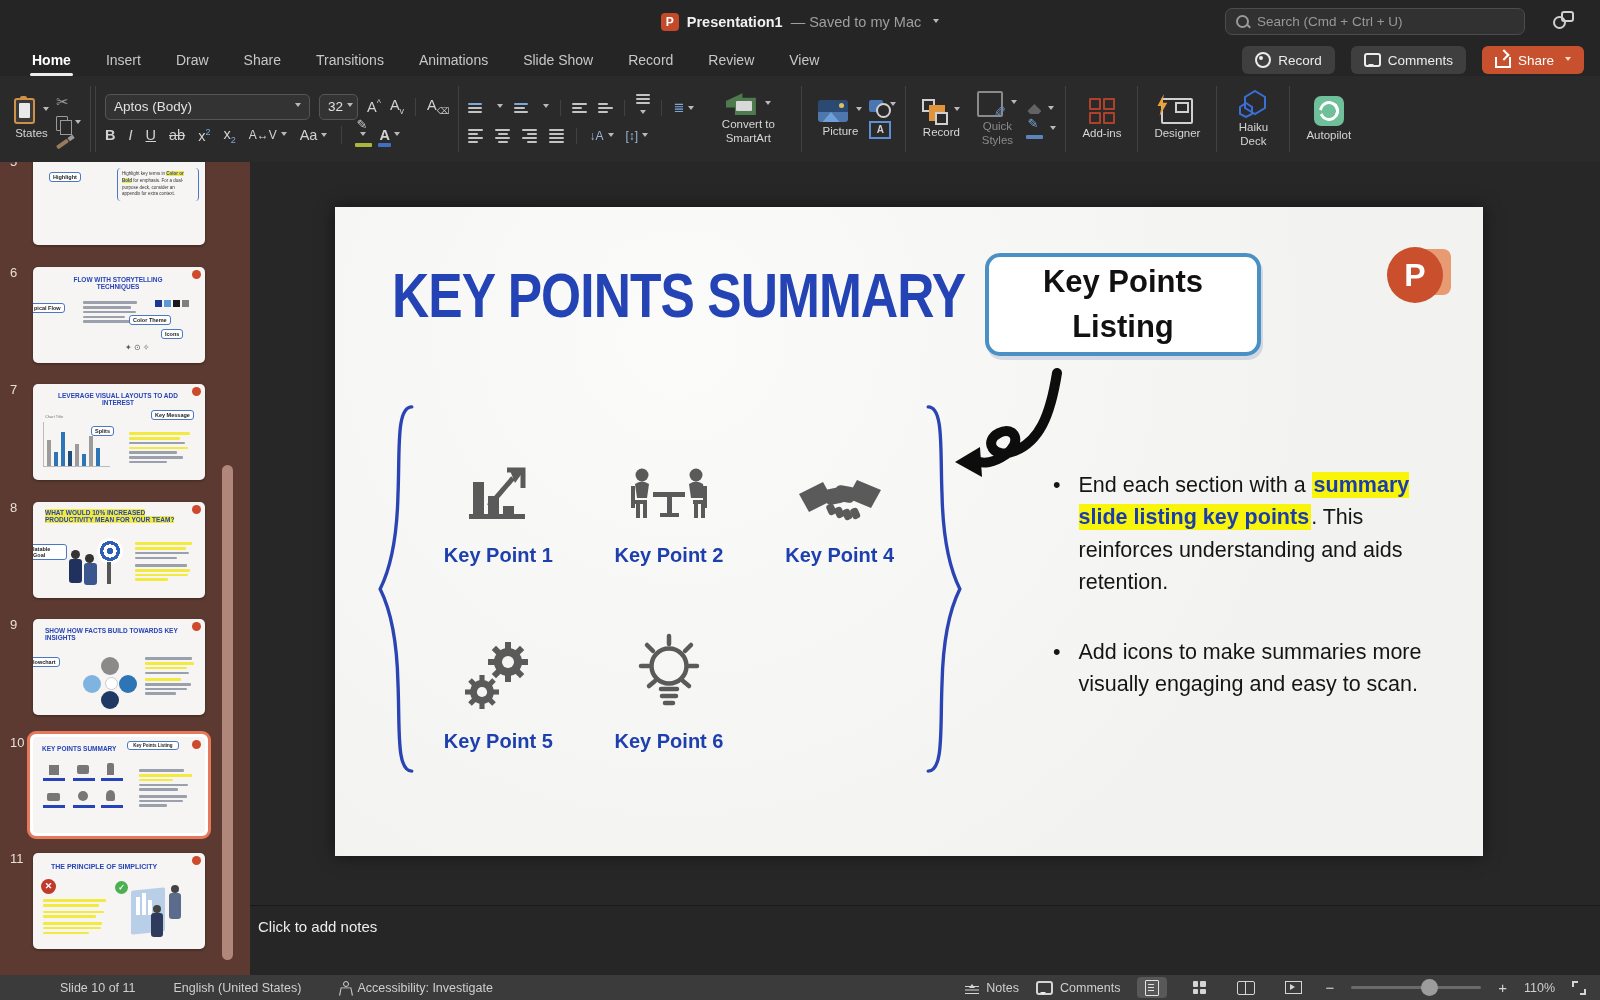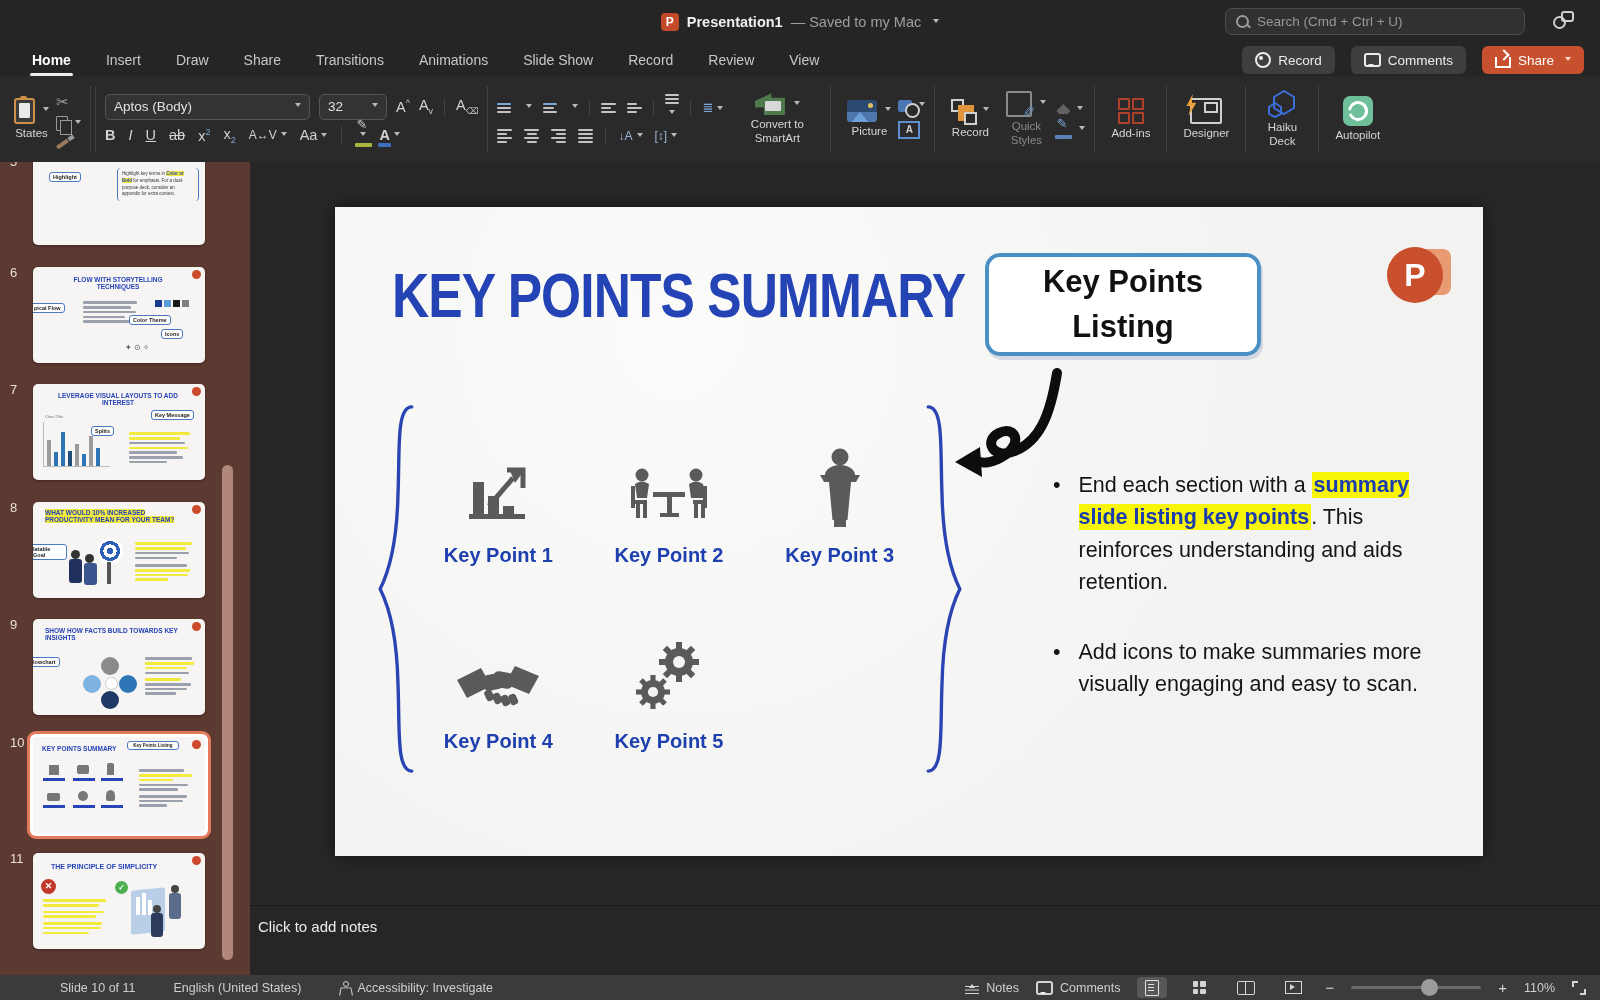--- a/index.html
+++ b/index.html
@@ -240,21 +240,21 @@
     </div>
     <div class="rdiv"></div>
     <div class="rdiv"></div>
     <div class="rgroup">
       <div class="fontcol">
         <div class="frow">
           <span class="dd" style="width:205px;">
               <span>Aptos (Body)</span>
               <span class="caret"></span>
             </span>
-          <span class="dd" style="width:68px;">
+          <span class="dd" style="width:39px;">
               <span>32</span>
               <span class="caret"></span>
             </span>
           <span class="fmt">A<sup style="color:#c9c9c9;">^</sup></span>
           <span class="fmt">A<sub style="color:#c9c9c9;">v</sub></span>
           <span class="rdiv" style="height:18px;margin:0 2px;"></span>
           <span class="fmt">A<sub style="color:#c9c9c9;">⌫</sub></span>
         </div>
         <div class="frow" style="gap:13px;">
           <b class="fmt">B</b>
@@ -673,30 +673,20 @@
               <path d="M62,18 q7,-5 14,0 l2,14 h-14 z"></path>
             <rect x="76" y="20" width="4" height="22"></rect>
               <rect x="66" y="34" width="14" height="4"></rect>
               <rect x="67" y="38" width="4" height="14"></rect>
               <rect x="74" y="38" width="4" height="14"></rect>
             <rect x="26" y="26" width="32" height="5"></rect>
               <rect x="40" y="31" width="5" height="16"></rect>
               <rect x="33" y="47" width="19" height="4"></rect>
           </svg>
           <span class="kp-label">Key Point 2</span>
-        </div>
-        <div class="kp-cell">
-          <svg width="64" height="80" viewBox="0 0 64 80" fill="#5a5a5a">
-            <circle cx="32" cy="9" r="8.5"></circle>
-            <path d="M17,27 a15,10 0 0 1 30,0 z"></path>
-            <path d="M12,27 h40 l-4,7 h-32 z"></path>
-            <path d="M21,34 h22 l-3.5,38 h-15 z"></path>
-            <rect x="26" y="72" width="12" height="7"></rect>
-          </svg>
-          <span class="kp-label">Key Point 3</span>
         </div>
         <div class="kp-cell">
           <svg width="86" height="54" viewBox="0 0 86 54" fill="#5a5a5a">
             <path d="M2,20 L26,8 L36,26 L12,38 Z"></path>
             <path d="M84,16 L60,6 L50,24 L74,34 Z"></path>
             <rect x="28" y="14" width="20" height="16" rx="5" transform="rotate(-12 38 22)"></rect>
             <rect x="38" y="12" width="20" height="16" rx="5" transform="rotate(10 48 20)"></rect>
             <rect x="30" y="30" width="8" height="11" rx="3" transform="rotate(-24 34 35)"></rect>
             <rect x="38" y="33" width="8" height="11" rx="3" transform="rotate(-24 42 38)"></rect>
             <rect x="46" y="35" width="8" height="11" rx="3" transform="rotate(-24 50 40)"></rect>
@@ -729,20 +719,28 @@
               <rect x="-3" y="-20" width="6" height="9" transform="rotate(45)"></rect>
                   <rect x="-3" y="11" width="6" height="9" transform="rotate(45)"></rect>
                   <rect x="-20" y="-3" width="9" height="6" transform="rotate(45)"></rect>
                   <rect x="11" y="-3" width="9" height="6" transform="rotate(45)"></rect>
                 </g>
               <circle r="14"></circle>
                 <circle r="6" fill="#f4f4f2"></circle>
             </g>
           </svg>
           <span class="kp-label">Key Point 5</span>
+        </div>
+        <div class="kp-cell">
+          <svg width="64" height="82" viewBox="0 0 64 82" fill="none" stroke="#5a5a5a" stroke-width="4.5" stroke-linecap="round">
+            <circle cx="32" cy="34" r="17.5"></circle>
+            <path d="M24,57 h16 M25,64 h14 M28,71 h8"></path>
+            <path d="M32,4 v8 M10,13 l6,6 M54,13 l-6,6 M4,34 h8 M52,34 h8 M12,54 l6,-5 M52,54 l-6,-5"></path>
+          </svg>
+          <span class="kp-label">Key Point 6</span>
         </div>
       </div>
 
       <div class="bullets">
         <div class="bullet">
           <span class="bmark">•</span>
           <span><span>End each section with a </span><span class="hlt">summary slide listing key points</span><span>. This reinforces understanding and aids retention.</span></span>
         </div>
         <div class="bullet">
           <span class="bmark">•</span>

